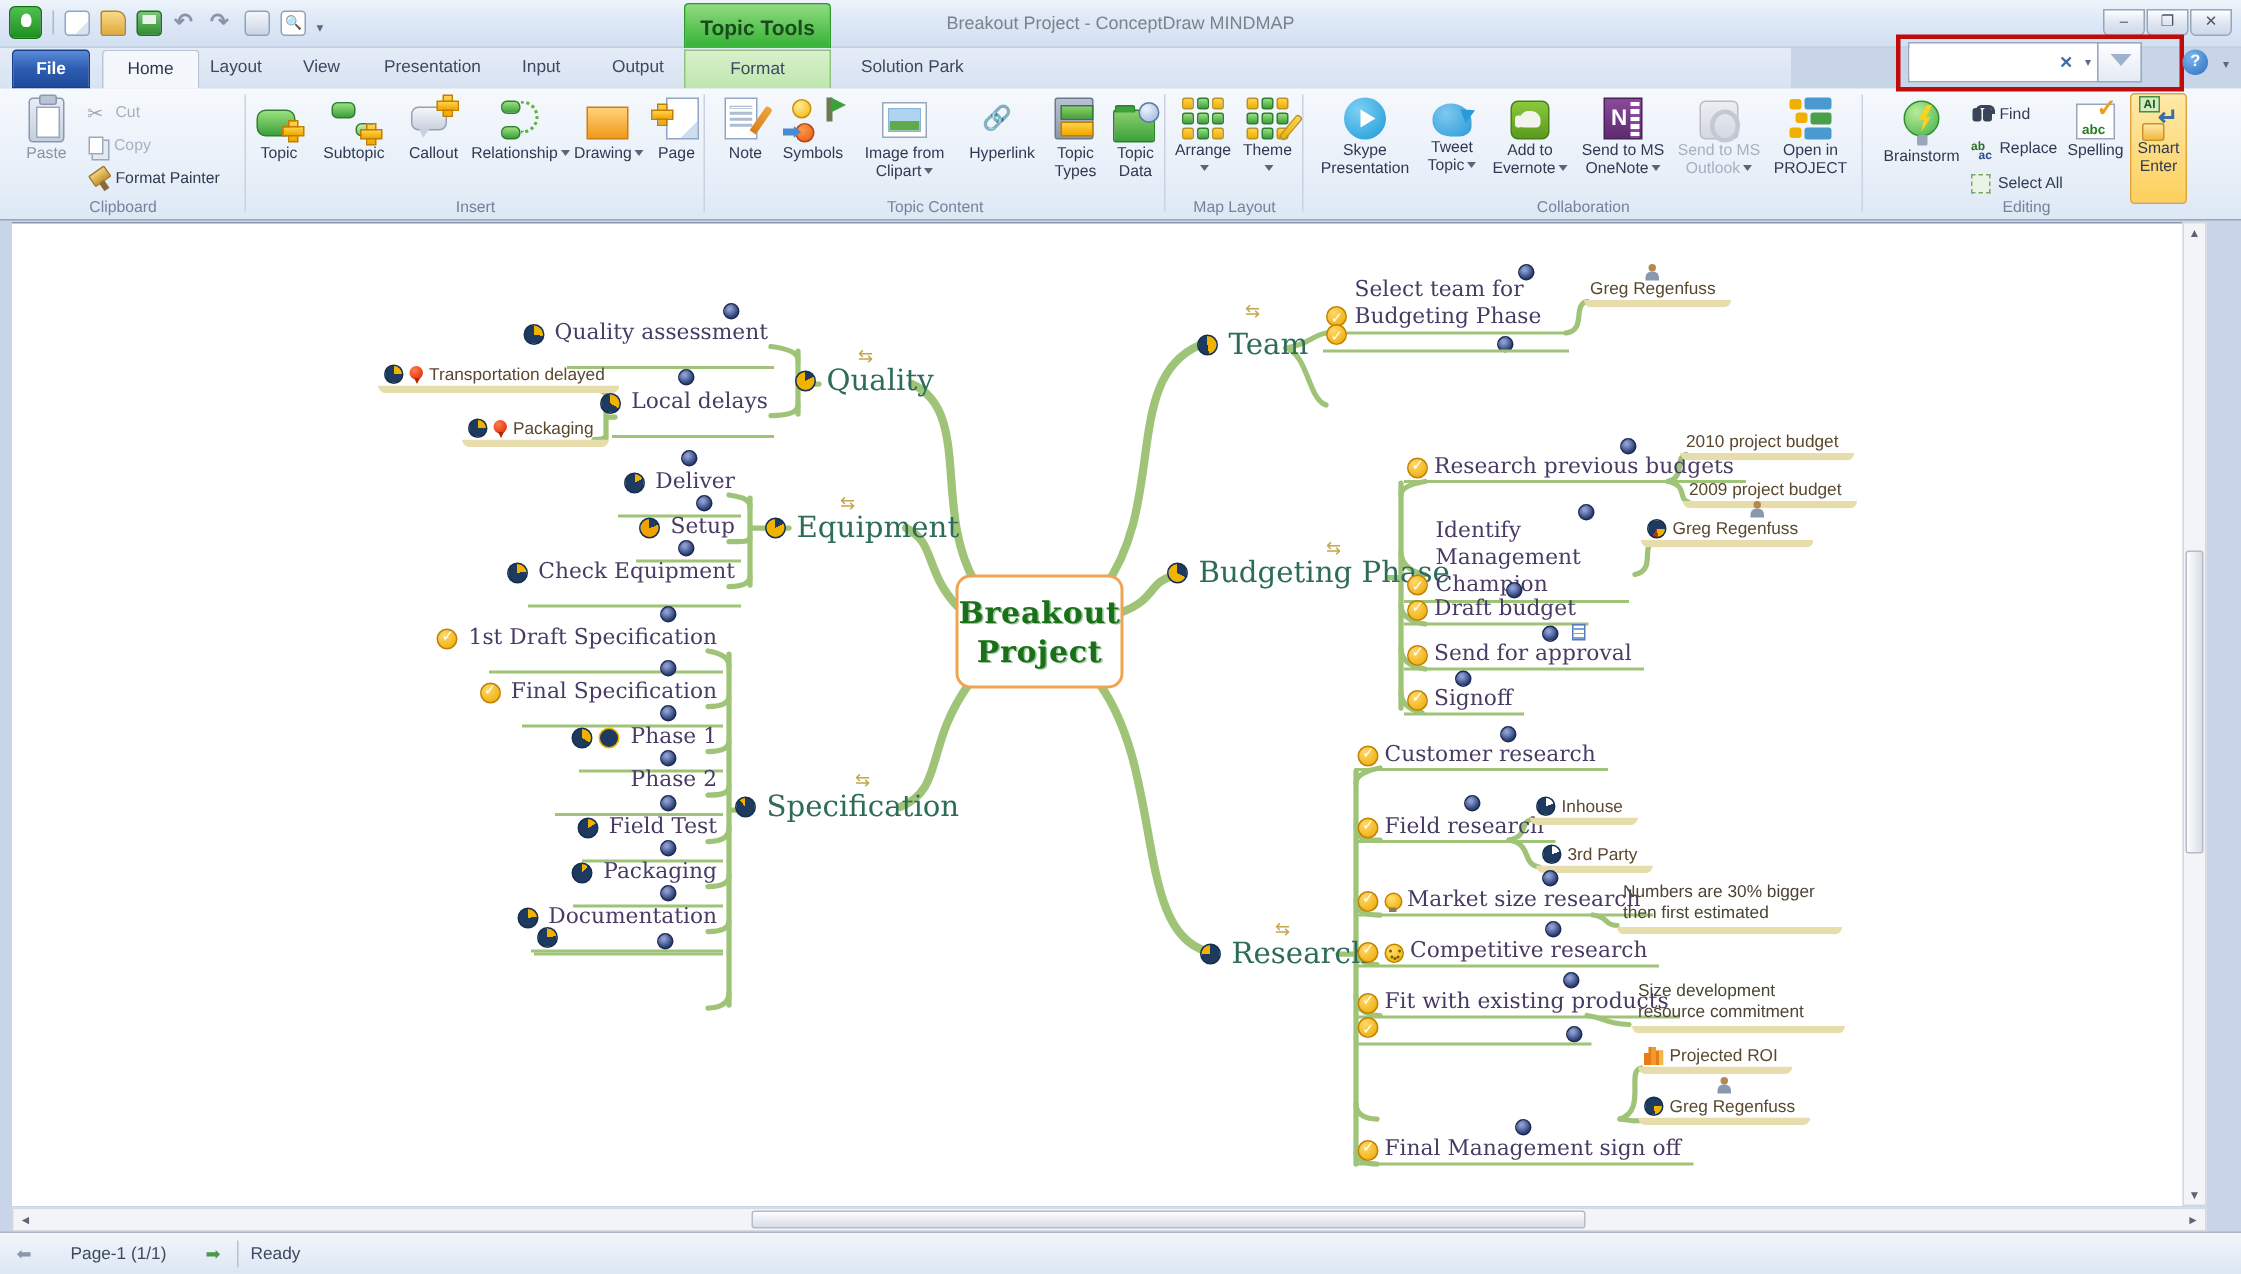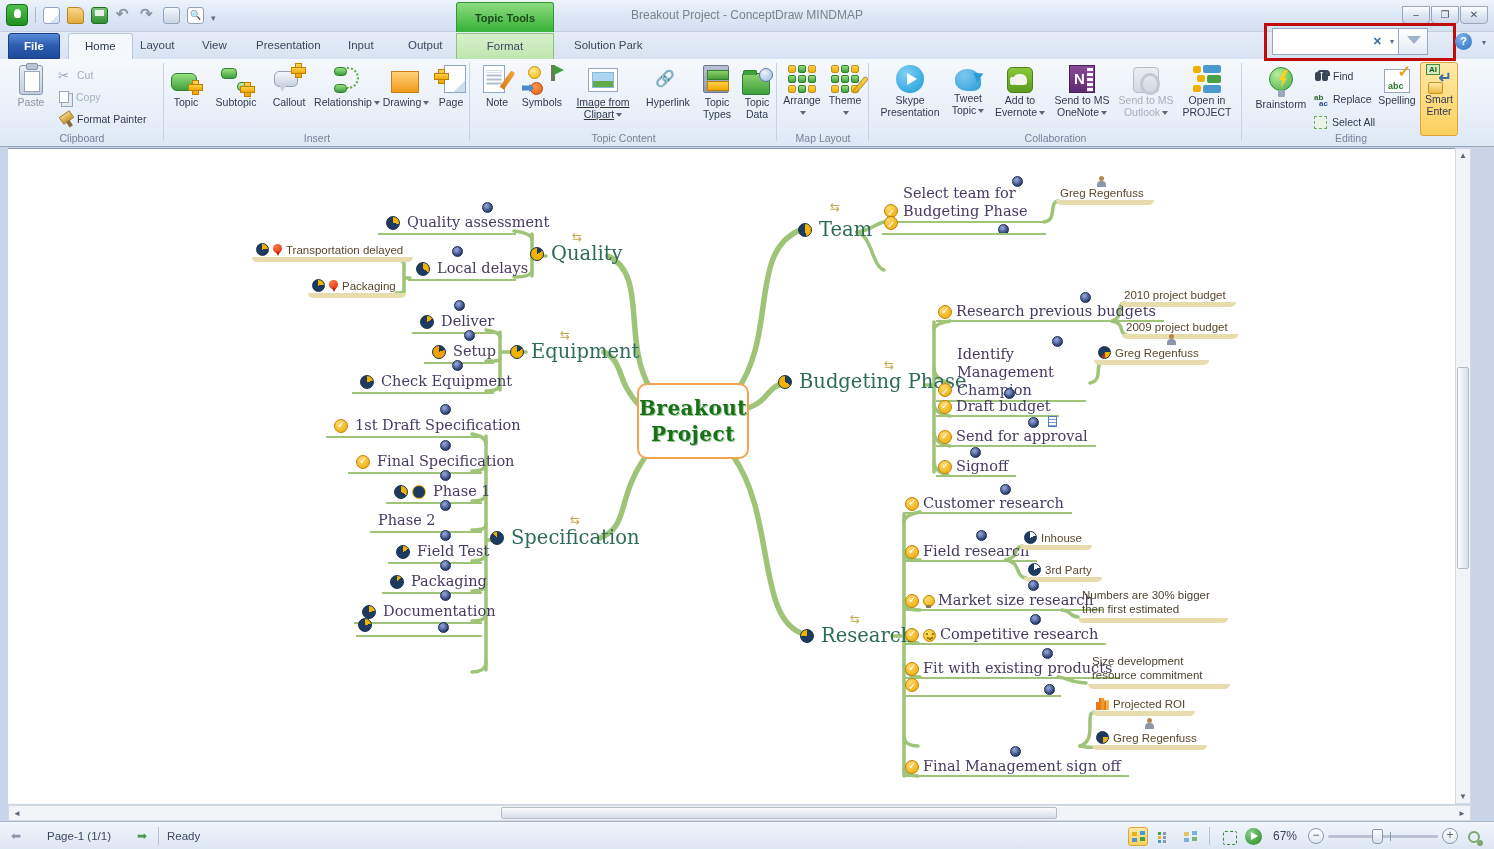--- a/index.html
+++ b/index.html
@@ -24,24 +24,24 @@
   .q-prev { background:#fff; border:1px solid #93a2b8; }
   .q-prev::after { content:"🔍"; font-size:9px; position:absolute; left:2px; top:2px; color:#6a7a94;}
   .q-more { color:#5a6a82; font-size:9px; padding-top:6px; }
   .title-text { position:absolute; left:0; right:0; top:8px; text-align:center; color:#7c828c; font-size:12px; pointer-events:none; }
   .winbtns { position:absolute; right:6px; top:6px; display:flex; gap:1px; }
   .wbtn { width:28px; height:18px; border:1px solid #99a6b8; border-radius:0 0 4px 4px; background:linear-gradient(#fdfeff,#dfe7f2 50%,#cdd8e8); color:#48536a; font-size:10px; text-align:center; line-height:16px; }
 
   
   .ctx-head { position:absolute; left:456px; top:2px; width:98px; height:30px;
     background:linear-gradient(#8fdc7f,#3cb53c 90%); border:1px solid #2f9a2f; border-bottom:none; border-radius:3px 3px 0 0;
-    color:#1c4a1c; font-weight:bold; text-align:center; line-height:30px; font-size:11px; }
-
-  
-  .tabrow { position:absolute; left:0; top:32px; width:1494px; height:27px; background:linear-gradient(#e4ecf7,#d8e3f2); }
+    color:#1c4a1c; font-weight:bold; text-align:center; line-height:30px; font-size:14px; }
+
+  
+  .tabrow { position:absolute; left:0; top:32px; width:1194px; height:27px; background:linear-gradient(#e4ecf7,#d8e3f2); }
   .tab { position:absolute; top:1px; height:26px; line-height:25px; padding:0 16px; color:#3c4860; font-size:11.5px; }
   .tab-file { left:8px; width:52px; text-align:center; padding:0; color:#fff; font-weight:bold;
     background:linear-gradient(#5a8ad8,#2c5cb0 50%,#1f4a9c); border:1px solid #1a3f8a; border-radius:3px 3px 0 0; }
   .tab-selected { background:#f4f8fc; border:1px solid #bac6d8; border-bottom:none; border-radius:3px 3px 0 0; color:#2a3550; }
   .tab-ctx { background:linear-gradient(#d8f0cc,#bfe6ae); border:1px solid #8cc47c; border-bottom:none; }
 
   
   .redbox { position:absolute; left:1264px; top:23px; width:192px; height:38px; border:3px solid #c00b0b; z-index:50; }
   .searchwrap { position:absolute; left:1272px; top:28px; width:156px; height:27px; display:flex; z-index:51; }
   .searchfield { flex:1; background:#fff; border:1px solid #98a8c0; border-right:none; display:flex; align-items:center; }
@@ -159,21 +159,21 @@
   .center-topic { position:absolute; left:637px; top:383px; width:112px; height:76px; z-index:4;
     background:#fff; border:2px solid #f0a452; border-radius:10px; display:flex; align-items:center; justify-content:center; text-align:center;
     font-family:"DejaVu Serif",serif; font-weight:bold; font-size:20px; line-height:26px; color:#1a7018; letter-spacing:0.5px;
     text-shadow:1px 1px 0 #9ac89a; }
 
   .node, .mainlbl, .tan, .cnote { position:absolute; z-index:3; white-space:nowrap; }
   .node { font-family:"DejaVu Serif",serif; font-size:14.5px; color:#473a63;
     border-bottom:2px solid #9fc478; padding:0 8px 1px 2px; display:flex; align-items:flex-end; gap:4px; }
   .node.multi { white-space:normal; display:block; padding-left:21px; line-height:18px; }
   .node.multi .ab { position:absolute; left:2px; bottom:3px; }
-  .node.ra { justify-content:flex-start; padding:0 4px 3px 8px; }
+  .node.ra { justify-content:flex-end; padding:0 4px 14px 8px; }
   .mainlbl { font-family:"DejaVu Serif",serif; font-size:19.5px; color:#2d6b5a; display:flex; align-items:center; gap:7px; }
   .tan { font-size:11.5px; color:#5a482e; border-bottom:5px solid #e7dcab; border-radius:0 0 5px 5px; padding:1px 10px 1px 4px; display:flex; align-items:center; gap:4px; }
   .cnote { font-size:11.5px; color:#4c4433; white-space:normal; line-height:14px; border-bottom:5px solid #e7dcab; border-radius:0 0 5px 5px; padding:0 4px 2px 4px; }
 
   
   .ck, .pie, .clk, .psn, .pin, .bulb, .smile, .bars, .nte, .arr { display:inline-block; flex:none; }
   .ck { width:14px; height:14px; border-radius:50%; background:radial-gradient(circle at 35% 30%,#ffd96a,#eca600); border:1px solid #c08200; position:relative; }
   .ck::after { content:"✓"; position:absolute; left:2px; top:-1px; color:#fff; font-size:10px; font-weight:bold; font-family:"DejaVu Sans",sans-serif; }
   .pie { width:14px; height:14px; border-radius:50%; border:1px solid #14304e; }
   .clk { position:absolute; z-index:3; width:11px; height:11px; border-radius:50%; background:radial-gradient(circle at 38% 32%,#8a9cd0 12%,#2c3f74 70%); border:1px solid #1c2a54; }
@@ -343,21 +343,21 @@
     </div>
     <div class="bigbtn" style="left:48px;width:48px;">
       <span class="ic ic28">
           <span class="i-sym1"></span>
           <span class="i-sym2"></span>
           <span class="i-sym3"></span>
           <span class="i-sym4"></span>
         </span>
       <span class="lbl">Symbols</span>
     </div>
-    <div class="bigbtn" style="left:98px;width:70px;text-decoration:underline;">
+    <div class="bigbtn" style="left:98px;width:70px;">
       <span class="ic ic28">
           <span class="i-img" style="position:absolute;left:0;top:0;"></span>
         </span>
       <span class="lbl dd">Image from Clipart</span>
     </div>
     <div class="bigbtn" style="left:170px;width:56px;">
       <span class="ic ic28 i-link"></span>
       <span class="lbl">Hyperlink</span>
     </div>
     <div class="bigbtn" style="left:228px;width:38px;">
@@ -747,31 +747,13 @@
   <div class="varr" style="left:auto;right:3px;top:3px;">►</div>
 </div>
 
 <div class="statusbar">
   <div class="st-arrow" style="margin-left:8px;">⬅</div>
   <div style="width:110px;text-align:center;">Page-1 (1/1)</div>
   <div class="st-arrow g">➡</div>
   <div class="st-sep"></div>
   <div>Ready</div>
 
-  <div class="st-right">
-    <div class="vbtn on vmap"></div>
-    <div class="vbtn vout"></div>
-    <div class="vbtn vmap" style="opacity:.7"></div>
-    <div class="st-sep" style="margin:0 3px;"></div>
-    <div class="vbtn vfit"></div>
-    <div class="vplay"></div>
-    <div style="width:34px;text-align:center;font-size:12px;">67%</div>
-    <div class="zoomctl">
-      <div class="zbtn">−</div>
-      <div class="ztrack">
-        <div class="zthumb"></div>
-        <div class="ztick"></div>
-      </div>
-      <div class="zbtn">+</div>
-    </div>
-    <div class="vbtn zmag"></div>
-  </div>
 </div>
 
 </body></html>

